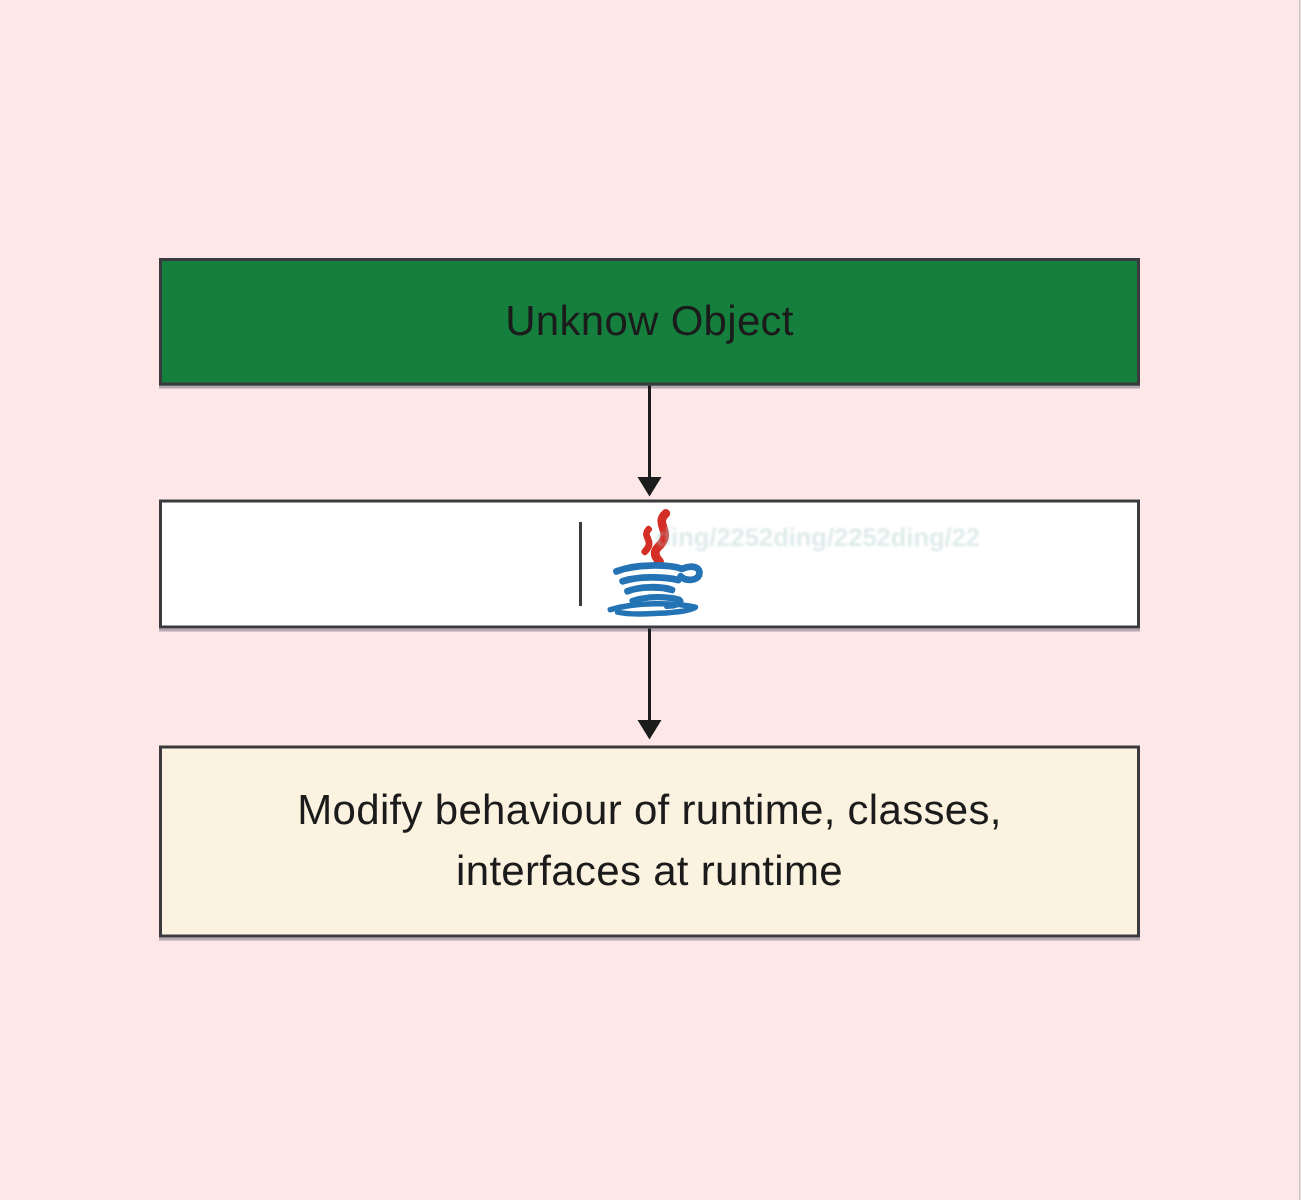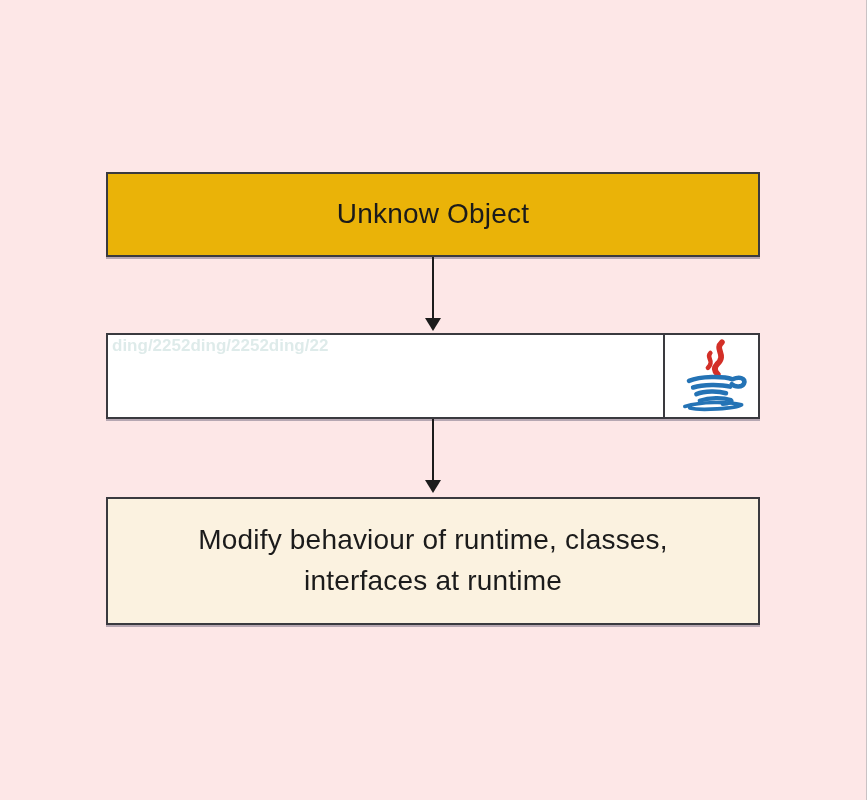--- a/index.html
+++ b/index.html
@@ -25,28 +25,29 @@
     border: 2px solid #3a3a3f;
     box-shadow: 0 2px 0 rgba(124,114,134,0.55);
     display: flex;
     align-items: center;
     justify-content: center;
     color: #1b1b1b;
   }
   #node-unknown-object {
     top: 172px;
     height: 85px;
-    background: #eab308;
+    background: #15803d;
   }
   #node-reflection-api {
     top: 333px;
     height: 86px;
     background: #ffffff;
     justify-content: flex-start;
-    padding: 0;
+    padding: 13px;
+    flex-direction: column;
   }
   #node-modify-behaviour {
     top: 497px;
     height: 128px;
     background: #fbf2e0;
   }
   .label-regular {
     font-size: 28px;
     font-weight: 400;
     text-align: center;

